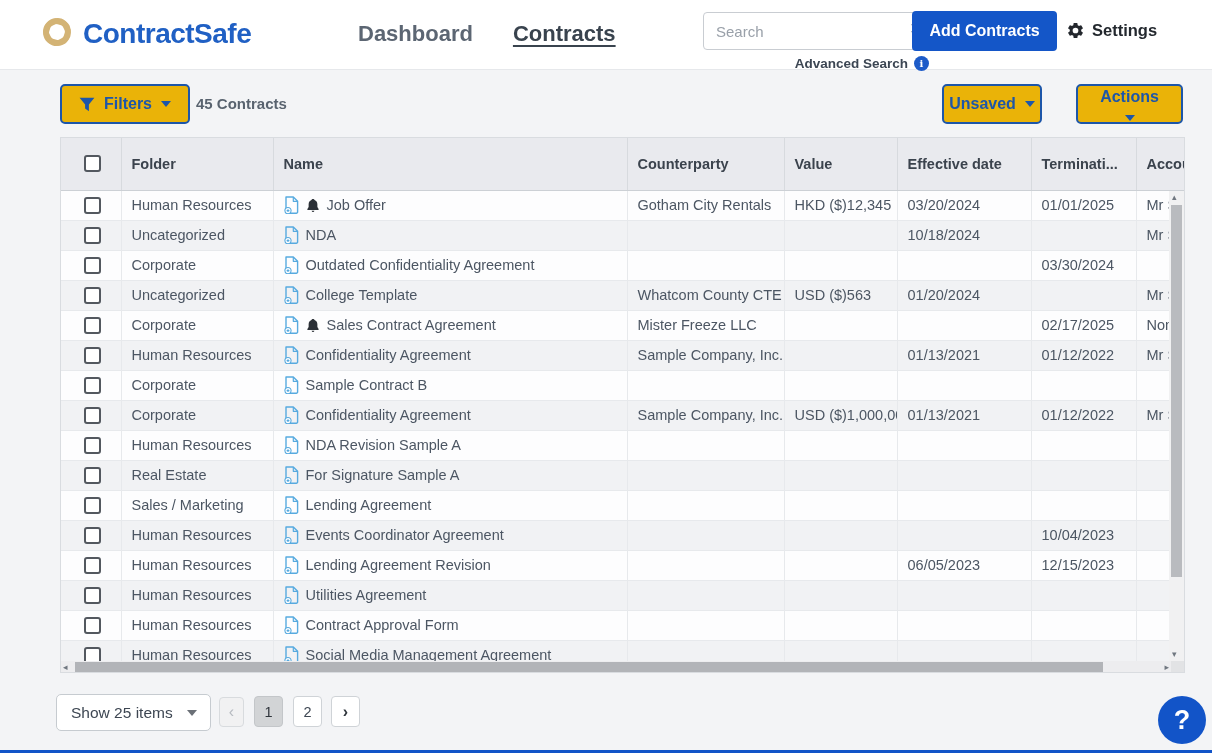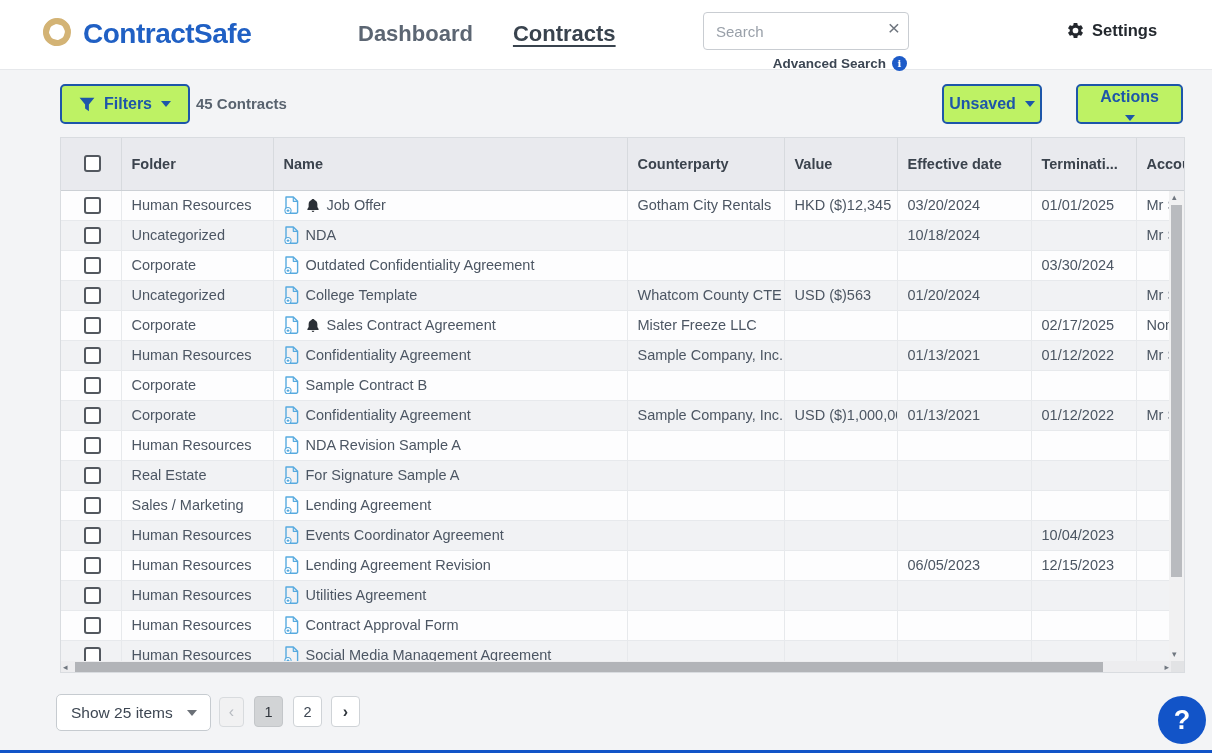--- a/index.html
+++ b/index.html
@@ -7,36 +7,36 @@
   *{box-sizing:border-box;}
 
   
   .topbar{position:absolute;top:0;left:0;width:1212px;height:70px;background:#fff;
     border-bottom:1px solid #e6e8eb;z-index:5;}
   .brand{position:absolute;left:38px;top:13px;display:flex;align-items:center;gap:7px;}
   .brand-text{font-size:28px;font-weight:700;color:#2060c4;letter-spacing:-.5px;}
   .nav-links{position:absolute;left:358px;top:21px;display:flex;gap:40px;font-size:22px;font-weight:700;}
   .nav-link{color:#5c6673;cursor:pointer;}
   .nav-link.active{color:#39434e;text-decoration:underline;text-underline-offset:4px;}
-  .search-wrap{position:absolute;left:703px;top:12px;width:206px;height:38px;}
+  .search-wrap{position:absolute;left:703px;top:12px;width:228px;height:38px;}
   .search-input{width:100%;height:100%;border:1px solid #c9cdd2;border-radius:4px;
     padding:0 34px 0 12px;font-size:15px;color:#3c4653;font-family:inherit;outline:none;}
   .search-input::placeholder{color:#99a0a9;}
   .clear-x{position:absolute;right:9px;top:4px;font-size:21px;color:#6e757e;cursor:pointer;}
   .advanced{position:absolute;top:44px;right:2px;display:flex;gap:6px;
     font-size:13.5px;font-weight:700;color:#3c4653;white-space:nowrap;cursor:pointer;}
   .info-dot{width:15px;height:15px;border-radius:50%;background:#1d5bc8;color:#fff;
     font-size:10px;font-weight:700;display:flex;align-items:center;justify-content:center;font-family:"DejaVu Serif",serif;}
   .add-btn{position:absolute;left:912px;top:11px;width:145px;height:40px;background:#1456c8;
     color:#fff;font-weight:700;font-size:16px;border:none;border-radius:4px;cursor:pointer;font-family:inherit;}
   .settings{position:absolute;left:1066px;top:21px;display:flex;align-items:center;gap:7px;
     font-size:16.5px;font-weight:700;color:#23282e;cursor:pointer;}
 
   
-  .btn-outline{position:absolute;height:40px;background:#bef264;border:2px solid #1d56a9;border-radius:5px;
+  .btn-outline{position:absolute;height:40px;background:#eab308;border:2px solid #1d56a9;border-radius:5px;
     color:#1d56a9;font-weight:700;font-size:16px;display:flex;align-items:center;justify-content:center;
     gap:9px;cursor:pointer;font-family:inherit;}
   .filters-btn{left:60px;top:84px;padding:0 17px;}
   .unsaved-btn{left:942px;top:84px;width:100px;}
   .actions-btn{left:1076px;top:84px;width:107px;flex-direction:column;}
   .caret{width:0;height:0;border-left:5px solid transparent;border-right:5px solid transparent;
     border-top:6px solid currentColor;display:inline-block;}
   .count{position:absolute;left:196px;top:95px;font-size:15px;font-weight:700;color:#59636f;}
 
   
@@ -106,20 +106,21 @@
 
   <div class="search-wrap">
     <input class="search-input" type="text" placeholder="Search" style="">
     <span class="clear-x">×</span>
     <div class="advanced">
       <span>Advanced Search</span>
       <span class="info-dot">i</span>
     </div>
   </div>
 
+  <button class="add-btn">Add Contracts</button>
 
   <div class="settings">
     <span style="display:inline-flex">
       <svg width="19" height="19" viewBox="0 0 24 24">
           <path fill="#23272d" d="M19.14 12.94c.04-.3.06-.61.06-.94 0-.32-.02-.64-.07-.94l2.03-1.58a.49.49 0 0 0 .12-.61l-1.92-3.32a.49.49 0 0 0-.59-.22l-2.39.96c-.5-.38-1.03-.7-1.62-.94l-.36-2.54a.48.48 0 0 0-.48-.41h-3.84c-.24 0-.43.17-.47.41l-.36 2.54c-.59.24-1.13.57-1.62.94l-2.39-.96a.49.49 0 0 0-.59.22L2.74 8.87c-.12.21-.08.47.12.61l2.03 1.58c-.05.3-.09.63-.09.94s.02.64.07.94l-2.03 1.58a.49.49 0 0 0-.12.61l1.92 3.32c.12.22.37.29.59.22l2.39-.96c.5.38 1.03.7 1.62.94l.36 2.54c.05.24.24.41.48.41h3.84c.24 0 .44-.17.47-.41l.36-2.54c.59-.24 1.13-.56 1.62-.94l2.39.96c.22.08.47 0 .59-.22l1.92-3.32c.12-.22.07-.47-.12-.61l-2.01-1.58zM12 15.6A3.6 3.6 0 1 1 12 8.4a3.6 3.6 0 0 1 0 7.2z"></path>
         </svg>
     </span>
     <span>Settings</span>
   </div>
 </div>

